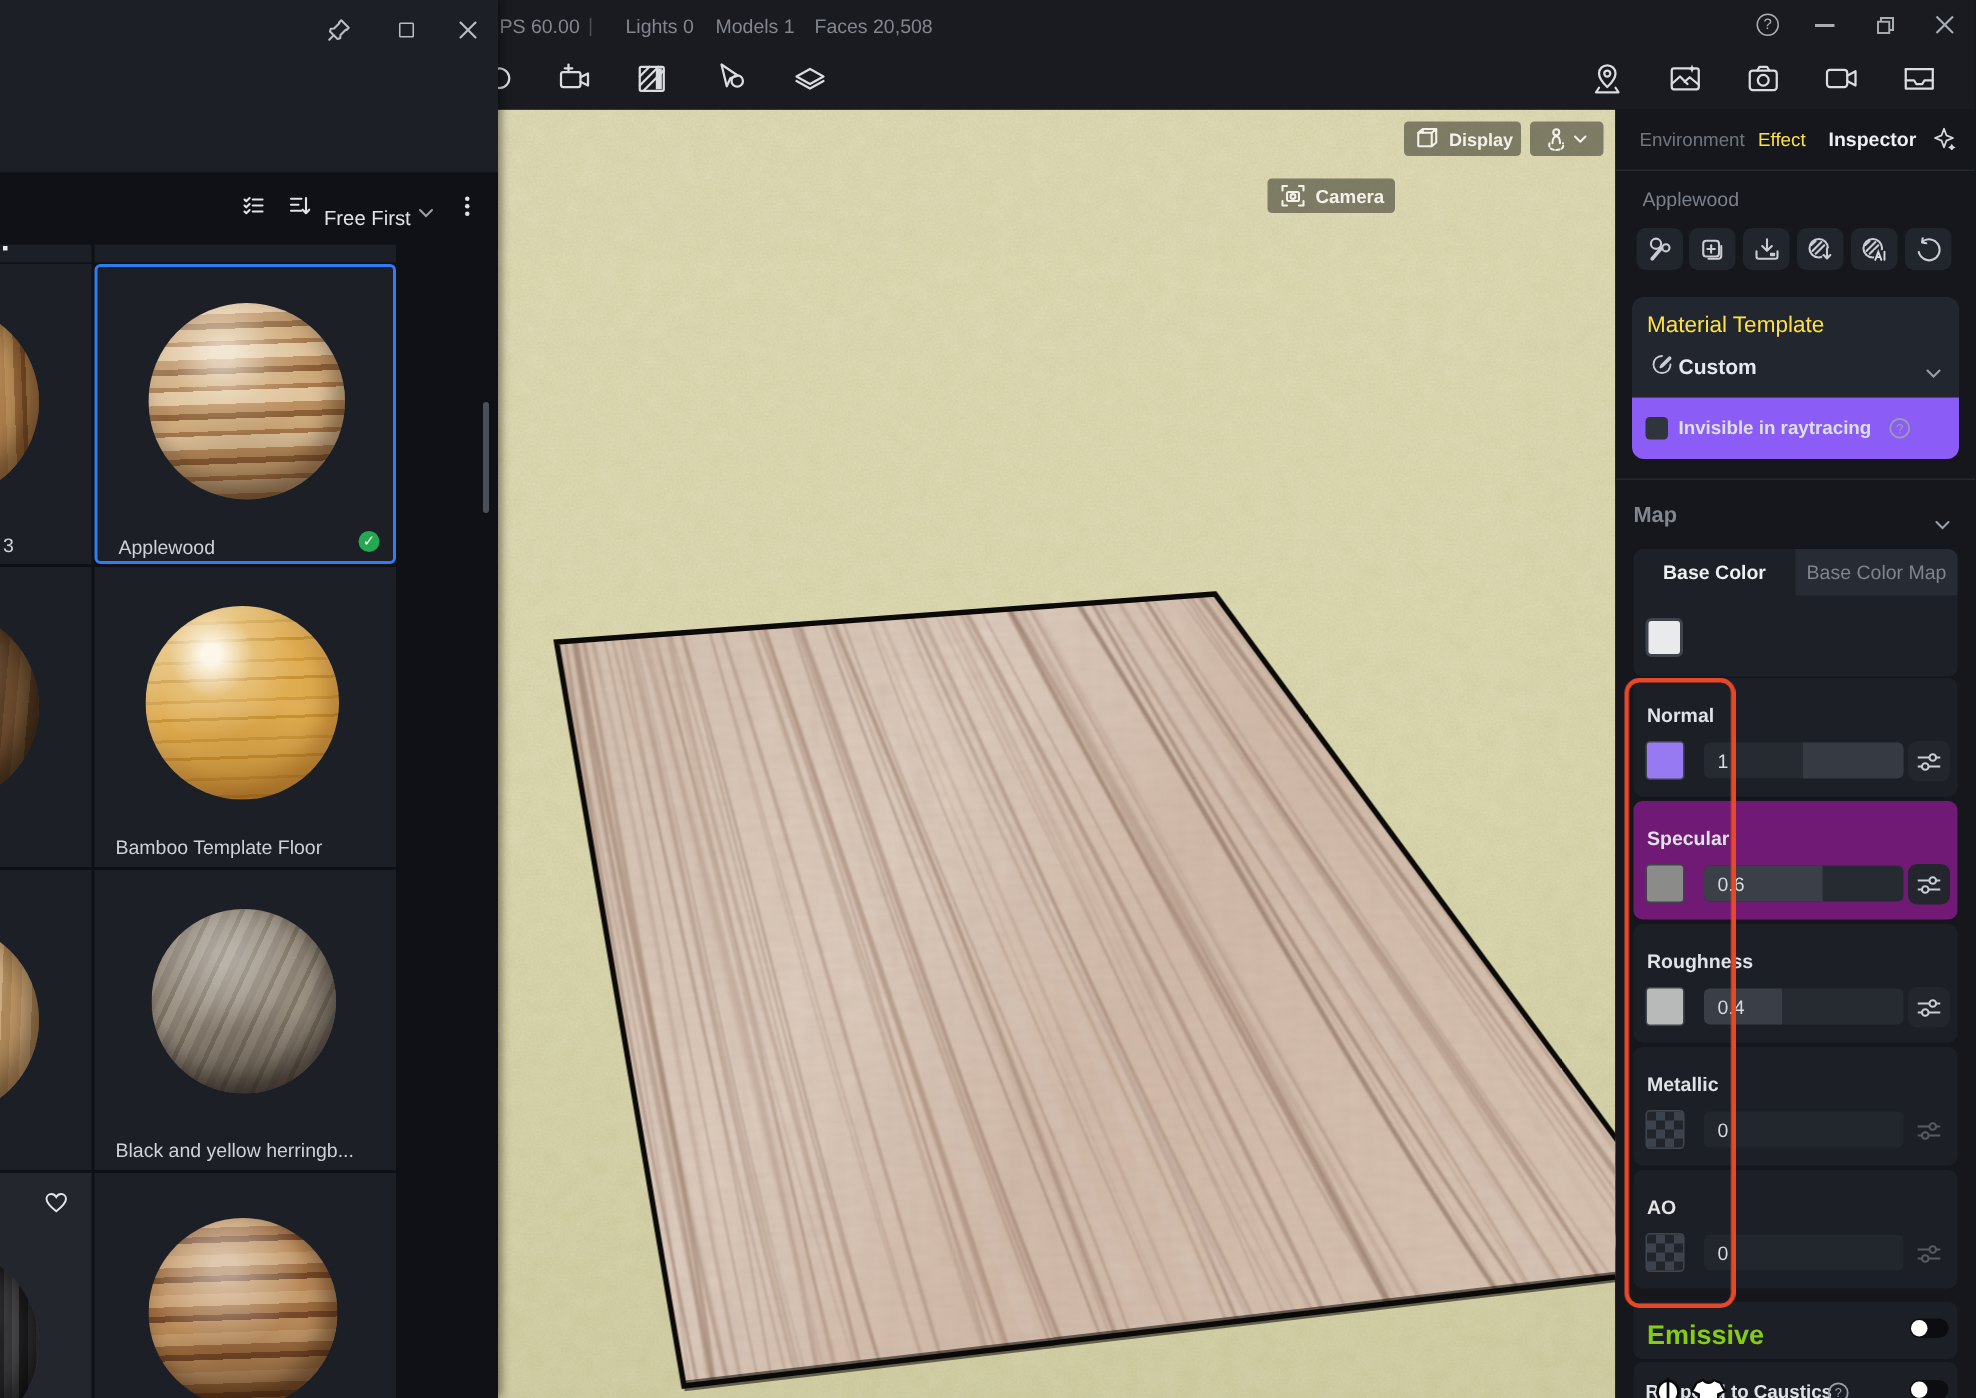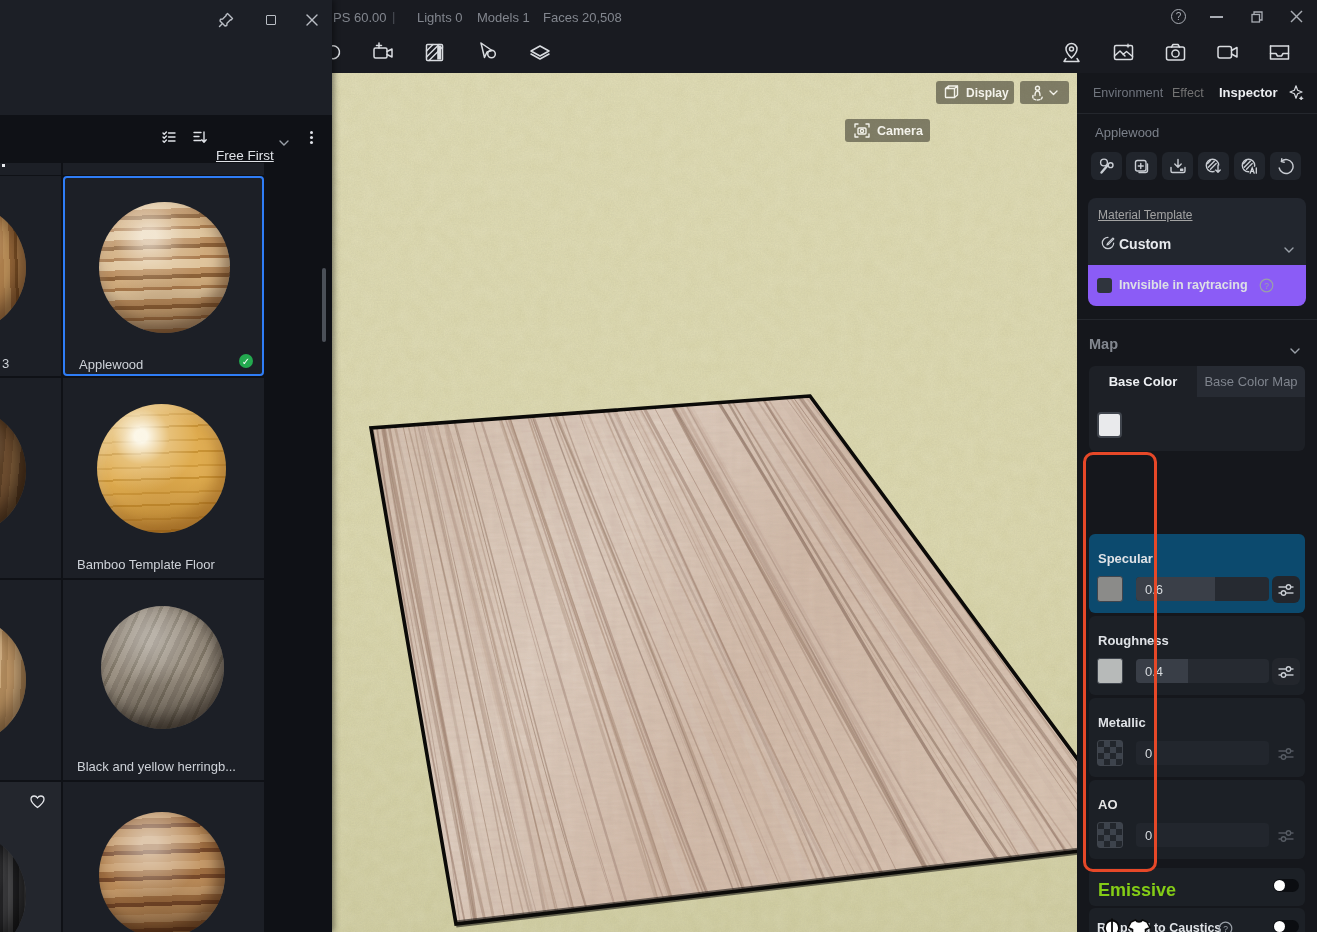--- a/index.html
+++ b/index.html
@@ -293,21 +293,21 @@
         </svg>
         <svg width="9" height="6" viewBox="0 0 9 6">
           <path d="M1,1 L4.5,4.5 L8,1" stroke="#f3f2ea" stroke-width="1.4" fill="none" stroke-linecap="round" stroke-linejoin="round"></path>
         </svg>
       </div>
   </div>
 
   <div class="abs" id="rpanel" style="left:1077px;top:73px;width:240px;height:859px;background:#15171c;overflow:hidden;">
 
     <div class="abs" style="left:16px;top:13px;font-size:12.5px;color:#70757e;">Environment</div>
-    <div class="abs" style="left:95px;top:13px;font-size:12.5px;color:#737373;">Effect</div>
+    <div class="abs" style="left:95px;top:13px;font-size:12.5px;color:#fde047;">Effect</div>
     <div class="abs" style="left:142px;top:12px;font-size:13px;font-weight:bold;color:#eceef1;">Inspector</div>
     <svg class="abs" style="left:212px;top:12px;" width="15" height="15" viewBox="0 0 15 15">
         <path d="M7,0.8 L8.6,5.2 L13,7 L8.6,8.8 L7,13.2 L5.4,8.8 L1,7 L5.4,5.2 Z" stroke="#d5d8dd" stroke-width="1.2" fill="none" stroke-linejoin="round"></path>
         <path d="M12.2,10.8 l0.9,1.6 1.6,0.9 -1.6,0.9 -0.9,1.6 -0.9,-1.6 -1.6,-0.9 1.6,-0.9 Z" fill="#d5d8dd"></path>
       </svg>
     <div class="abs" style="left:0;top:40px;width:240px;height:1px;background:#24272d;"></div>
     <div class="abs" style="left:18px;top:52px;font-size:13px;color:#7b808a;">Applewood</div>
 
     <div class="abs" style="left:14px;top:79px;width:31px;height:28px;background:#21252c;border-radius:6px;display:flex;align-items:center;justify-content:center;">
         <svg width="18" height="18" viewBox="0 0 18 18">
@@ -348,21 +348,21 @@
         </svg>
       </div>
     <div class="abs" style="left:193px;top:79px;width:31px;height:28px;background:#21252c;border-radius:6px;display:flex;align-items:center;justify-content:center;">
         <svg width="17" height="17" viewBox="0 0 17 17">
           <path d="M4.5,3.2 A7 7 0 1 1 2.2,10" stroke="#c9cdd3" stroke-width="1.4" fill="none" stroke-linecap="round" stroke-linejoin="round"></path>
           <path d="M4.8,0.8 L4.4,3.6 L7.2,4.2" stroke="#c9cdd3" stroke-width="1.4" fill="none" stroke-linecap="round" stroke-linejoin="round"></path>
         </svg>
       </div>
 
     <div class="abs" style="left:11px;top:125px;width:218px;height:67px;background:#22262e;border-radius:8px 8px 0 0;">
-      <div class="abs" style="left:10px;top:10px;font-size:12px;color:#a3a3a3;text-decoration:underline;">Material Template</div>
+      <div class="abs" style="left:10px;top:10px;font-size:15px;color:#fde047;">Material Template</div>
       <svg class="abs" style="left:13px;top:38px;" width="14" height="14" viewBox="0 0 16 16">
           <path d="M8,1.5 A6.5 6.5 0 1 0 14.5,8" stroke="#c9cdd3" stroke-width="1.4" fill="none" stroke-linecap="round" stroke-linejoin="round"></path>
           <path d="M13.5,2.5 L7.5,8.5 L6.8,10.2 L8.5,9.5 L14.5,3.5 A0.8 0.8 0 0 0 13.5,2.5 Z" stroke="#c9cdd3" stroke-width="1.4" fill="none" stroke-linecap="round" stroke-linejoin="round"></path>
         </svg>
       <div class="abs" style="left:31px;top:38px;font-size:14px;font-weight:bold;color:#e7e9ed;">Custom</div>
       <div class="abs" style="left:196px;top:42px;"><svg width="10" height="7" viewBox="0 0 10 7">
             <path d="M1,1 L5,5 L9,1" stroke="#9aa0a8" stroke-width="1.4" fill="none" stroke-linecap="round"></path>
           </svg></div>
     </div>
     <div class="abs" style="left:11px;top:192px;width:218px;height:41px;background:#8b5cf6;border-radius:0 0 8px 8px;">
@@ -379,21 +379,39 @@
     <div class="abs" style="left:213px;top:268px;"><svg width="10" height="7" viewBox="0 0 10 7">
           <path d="M1,1 L5,5 L9,1" stroke="#9aa0a8" stroke-width="1.4" fill="none" stroke-linecap="round"></path>
         </svg></div>
 
     <div class="abs" style="left:12px;top:293px;width:216px;height:85px;background:#1d2026;border-radius:6px;">
       <div class="abs" style="left:0;top:0;width:108px;height:31px;display:flex;align-items:center;justify-content:center;font-size:13px;font-weight:bold;color:#eef0f3;">Base Color</div>
       <div class="abs" style="left:108px;top:0;width:108px;height:31px;background:#272b33;border-radius:0 6px 0 0;display:flex;align-items:center;justify-content:center;font-size:13px;color:#7f848d;">Base Color Map</div>
       <div class="abs" style="left:8px;top:46px;width:25px;height:26px;background:#e9eaec;border:2px solid #40454d;border-radius:4px;"></div>
     </div>
 
-    <div class="abs" style="left:12px;top:461px;width:216px;height:79px;background:#0c4a6e;border-radius:6px;">
+    <div class="abs" style="left:12px;top:379px;width:216px;height:79px;background:#1c2026;border-radius:6px;">
+      <div class="abs" style="left:9px;top:17px;font-size:13px;font-weight:bold;color:#dfe2e6;">Normal</div>
+      <div class="abs" style="left:8px;top:42px;width:26px;height:26px;background:#977af2;border:1.5px solid #40454d;border-radius:3px;"></div>
+      <div class="abs" style="left:47px;top:43px;width:133px;height:24px;background:#262a31;border-radius:4px;">
+          <div class="abs" style="left:66px;top:0;width:67px;height:24px;background:#353a43;border-radius:0 4px 4px 0;"></div>
+        <div class="abs" style="left:9px;top:5px;font-size:13px;color:#d7dade;">1</div>
+      </div>
+      <div class="abs" style="left:183px;top:42px;width:28px;height:27px;background:#23262c;border-radius:6px;display:flex;align-items:center;justify-content:center;">
+          <svg width="16" height="16" viewBox="0 0 16 16">
+            <g stroke="#c9cdd3" stroke-width="1.4" fill="none">
+              <line x1="0.5" y1="5" x2="15.5" y2="5"></line>
+              <circle cx="10.5" cy="5" r="2.2" fill="#1c2026"></circle>
+              <line x1="0.5" y1="11" x2="15.5" y2="11"></line>
+              <circle cx="5.5" cy="11" r="2.2" fill="#1c2026"></circle>
+            </g>
+          </svg>
+        </div>
+    </div>
+    <div class="abs" style="left:12px;top:461px;width:216px;height:79px;background:#701a75;border-radius:6px;">
       <div class="abs" style="left:9px;top:17px;font-size:13px;font-weight:bold;color:#dfe2e6;">Specular</div>
       <div class="abs" style="left:8px;top:42px;width:26px;height:26px;background:#8b8b89;border:1.5px solid #40454d;border-radius:3px;"></div>
       <div class="abs" style="left:47px;top:43px;width:133px;height:24px;background:#262a31;border-radius:4px;">
           <div class="abs" style="left:0;top:0;width:79px;height:24px;background:#3a3f48;border-radius:4px 0 0 4px;"></div>
         <div class="abs" style="left:9px;top:5px;font-size:13px;color:#d7dade;">0.6</div>
       </div>
       <div class="abs" style="left:183px;top:42px;width:28px;height:27px;background:#23262c;border-radius:6px;display:flex;align-items:center;justify-content:center;">
           <svg width="16" height="16" viewBox="0 0 16 16">
             <g stroke="#c9cdd3" stroke-width="1.4" fill="none">
               <line x1="0.5" y1="5" x2="15.5" y2="5"></line>
@@ -512,21 +530,21 @@
         </g>
       </svg>
     <svg class="abs" style="left:193px;top:131px;" width="14" height="12" viewBox="0 0 14 12">
         <g stroke="#dfe2e7" stroke-width="1.4" fill="none" stroke-linecap="round" stroke-linejoin="round">
           <line x1="1" y1="1.5" x2="8" y2="1.5"></line>
           <line x1="1" y1="5.5" x2="6" y2="5.5"></line>
           <line x1="1" y1="9.5" x2="8" y2="9.5"></line>
           <path d="M11,1 L11,11 M8.8,8.8 L11,11.2 L13.2,8.8"></path>
         </g>
       </svg>
-    <div class="abs" style="left:216px;top:148px;font-size:13.5px;color:#dfe2e7;text-decoration:underline;">Free First</div>
+    <div class="abs" style="left:216px;top:138px;font-size:13.5px;color:#dfe2e7;">Free First</div>
     <div class="abs" style="left:279px;top:133px;"><svg width="10" height="7" viewBox="0 0 10 7">
           <path d="M1,1 L5,5 L9,1" stroke="#9aa0a8" stroke-width="1.4" fill="none" stroke-linecap="round"></path>
         </svg></div>
     <div class="abs" style="left:310px;top:131px;width:3px;height:3px;background:#dfe2e7;border-radius:50%;box-shadow:0 5px 0 #dfe2e7,0 10px 0 #dfe2e7;"></div>
 
     <div class="abs" style="left:0;top:163px;width:61px;height:12px;background:#1c1f26;"></div>
     <div class="abs" style="left:2px;top:164px;width:3px;height:3px;background:#e8eaee;"></div>
     <div class="abs" style="left:63px;top:163px;width:201px;height:12px;background:#1c1f26;"></div>
 
     <div class="abs" style="left:0;top:176px;width:61px;height:200px;background:#1c1f26;overflow:hidden;">

